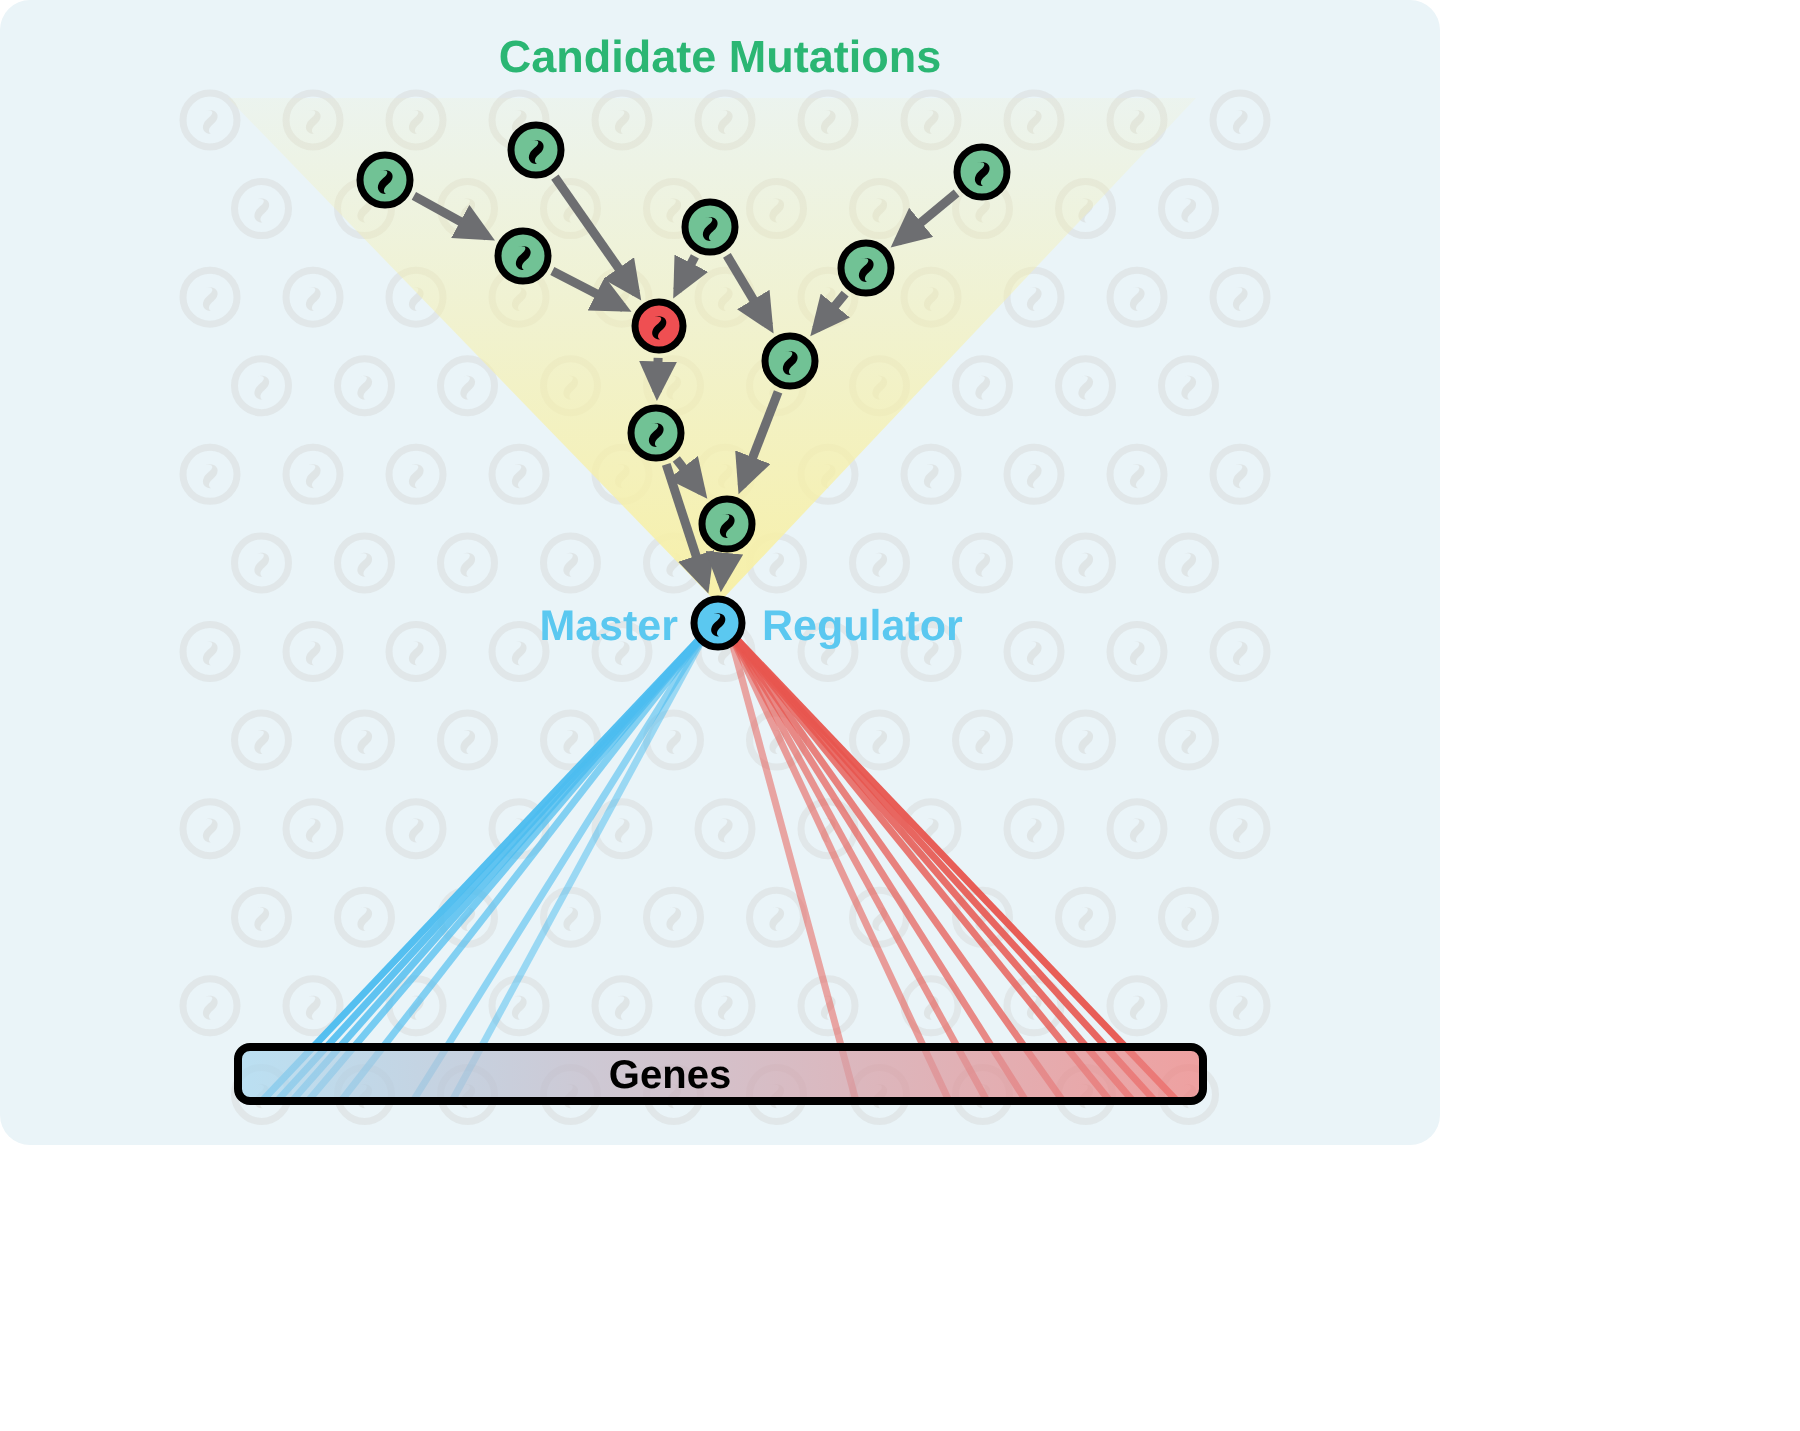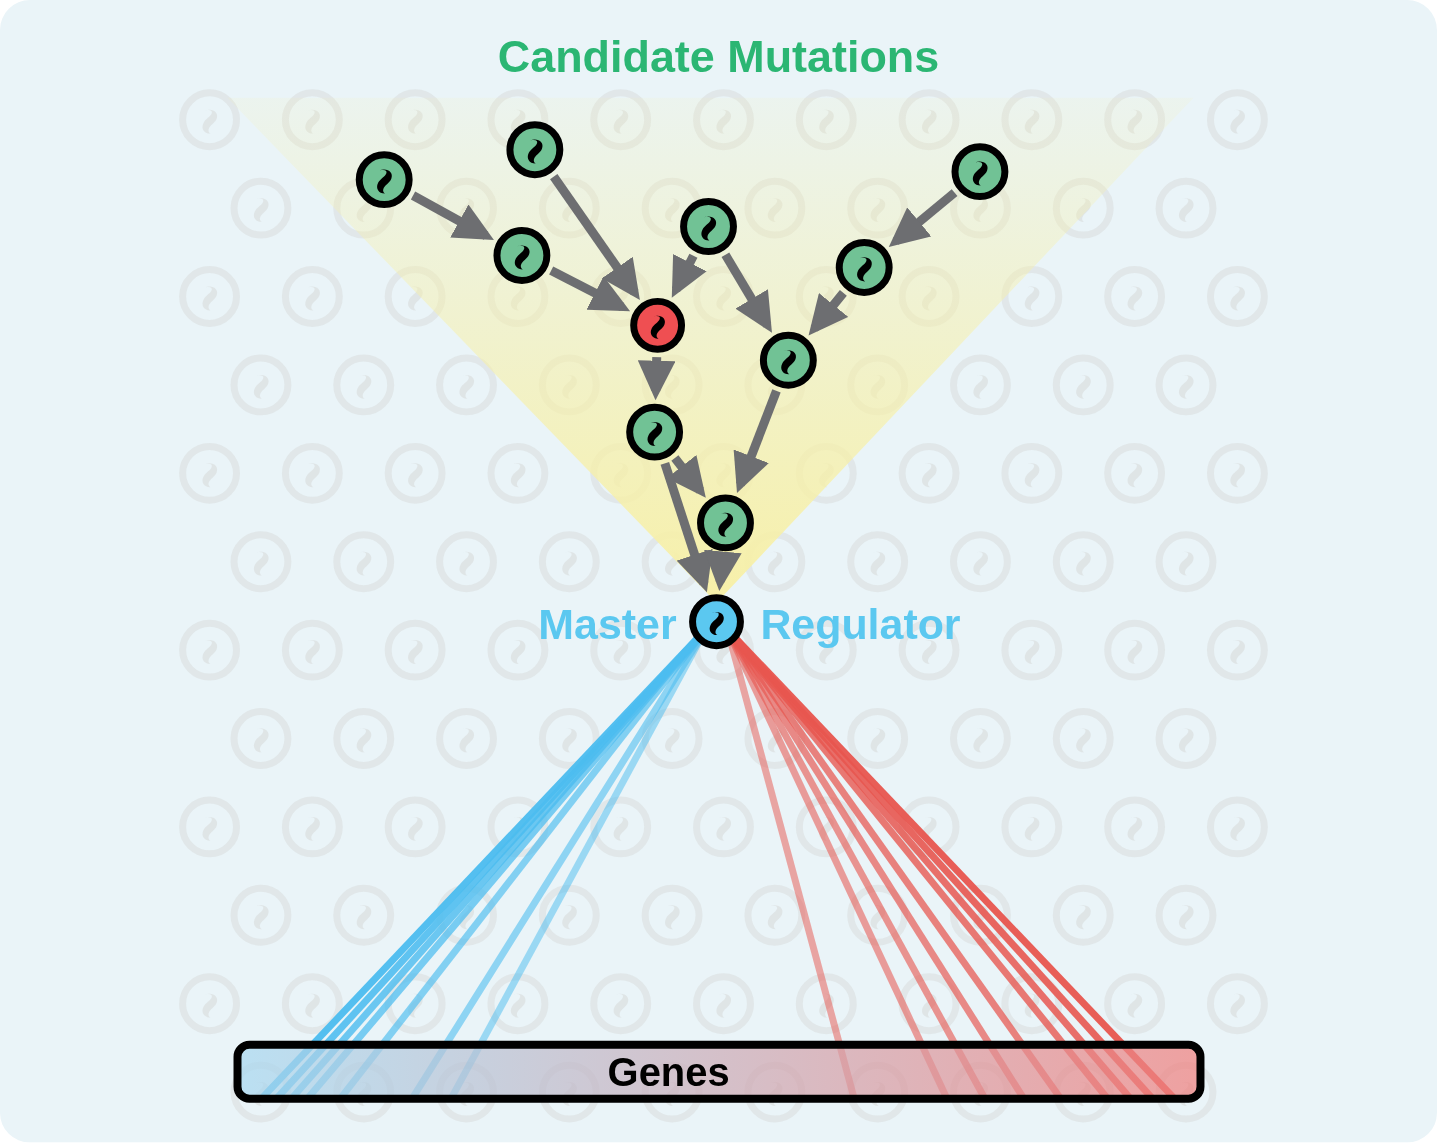--- a/index.html
+++ b/index.html
@@ -1,17 +1,17 @@
 <!DOCTYPE html>
 <html><head>
 <meta charset="utf-8">
 <style>
   html,body{margin:0;padding:0;background:#ffffff;}
   body{width:1440px;height:1145px;overflow:hidden;font-family:"Liberation Sans",sans-serif;}
-  #stage{position:relative;width:1437px;height:1145px;}
+  #stage{position:relative;width:1152px;height:1145px;}
   #figure{position:absolute;inset:0;display:block;}
   .lbl{font-family:"Liberation Sans",sans-serif;font-weight:bold;}
 </style>
 </head>
 <body>
 
 <div id="stage">
   <svg id="figure" viewBox="0 0 1440 1145">
     <defs>
       <clipPath id="roundClip">

